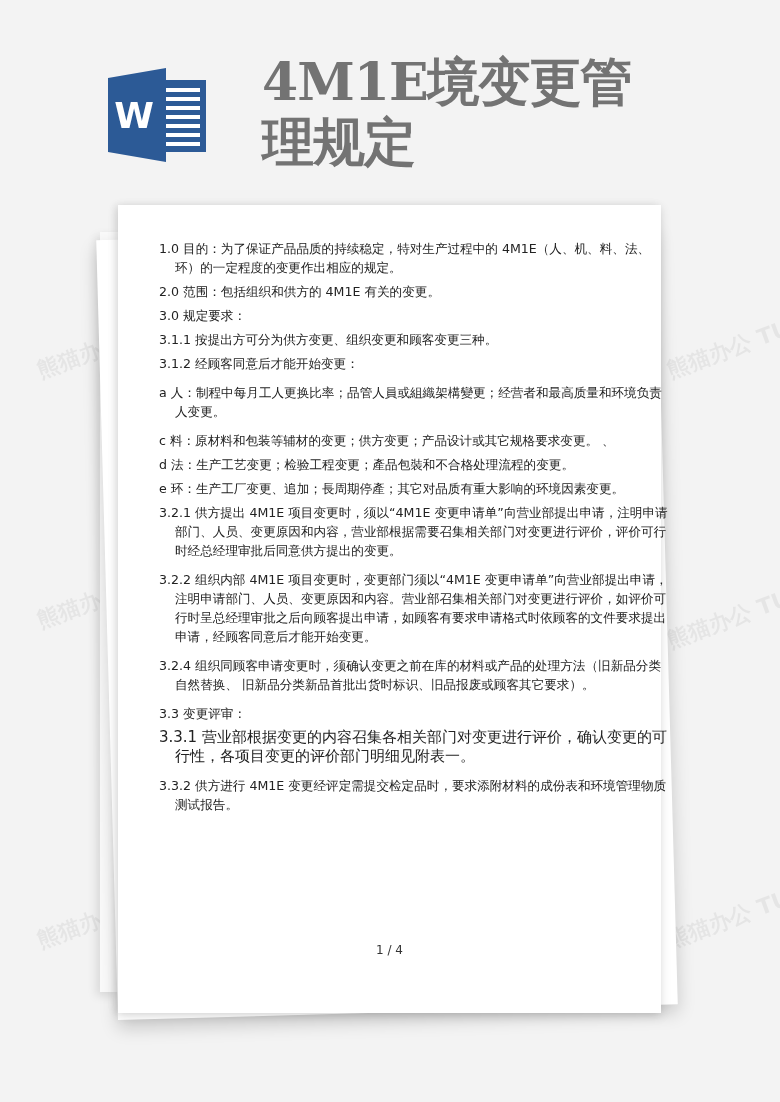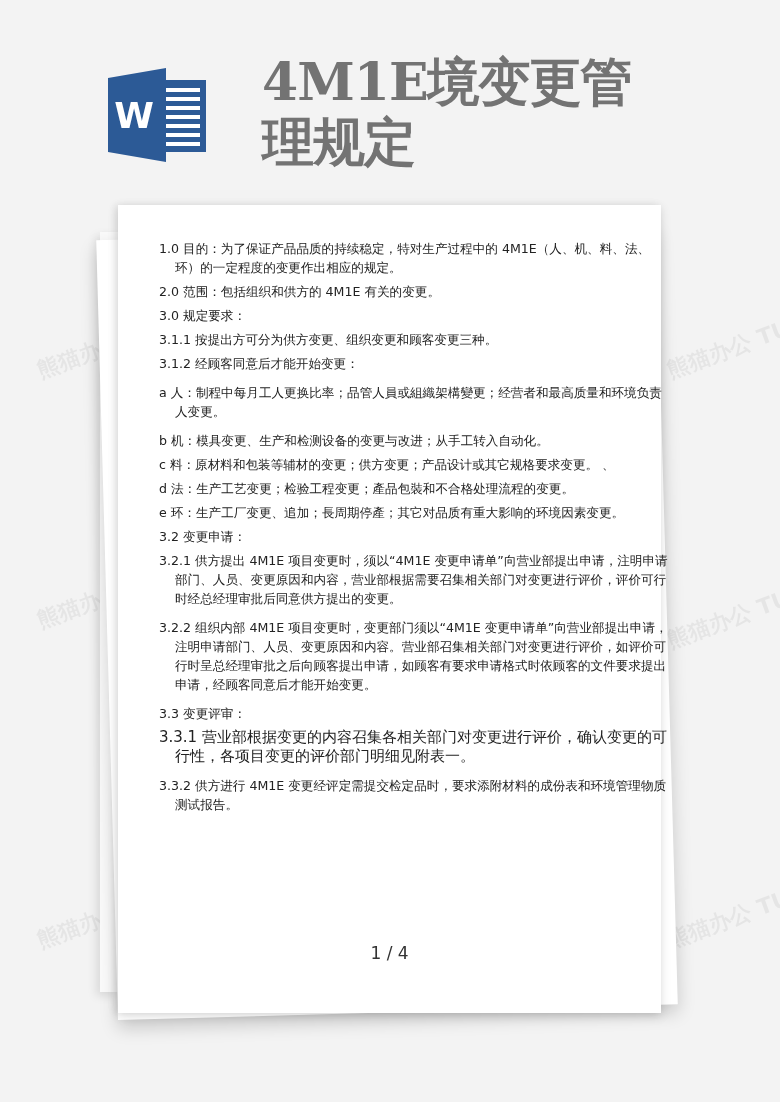--- a/index.html
+++ b/index.html
@@ -43,21 +43,21 @@
     }
     .content {
       position: absolute; left: 41px; top: 34px; width: 510px;
       font-size: 12.6px; color: #222; line-height: 19px;
     }
     .p { margin-bottom: 5px; padding-left: 16px; text-indent: -16px; }
     .p.small { font-size: 15px; }
     .p.gap { margin-bottom: 10px; }
     .page-num {
       position: absolute; left: 0; right: 0; top: 738px; text-align: center;
-      font-size: 17px; color: #333;
+      font-size: 12px; color: #333;
     }
     
     .wm {
       position: absolute; color: rgba(0,0,0,0.055);
       font-size: 22px; font-weight: bold; transform: rotate(-20deg);
       white-space: nowrap; pointer-events: none;
       font-family: "DejaVu Sans", sans-serif;
     }
   </style>
 </head>
@@ -98,25 +98,24 @@
 <div class="page-back"></div>
 
 <div class="page">
   <div class="content">
     <div class="p">1.0 目的：为了保证产品品质的持续稳定，特对生产过程中的 4M1E（人、机、料、法、环）的一定程度的变更作出相应的规定。</div>
     <div class="p">2.0 范围：包括组织和供方的 4M1E 有关的变更。</div>
     <div class="p">3.0 规定要求：</div>
     <div class="p">3.1.1 按提出方可分为供方变更、组织变更和顾客变更三种。</div>
     <div class="p gap">3.1.2 经顾客同意后才能开始变更：</div>
     <div class="p gap">a 人：制程中每月工人更换比率；品管人員或組織架構變更；经营者和最高质量和环境负责人变更。</div>
-    <div class="p">b 机：模具变更、生产和检测设备的变更与改进；从手工转入自动化。</div>
     <div class="p">c 料：原材料和包装等辅材的变更；供方变更；产品设计或其它规格要求变更。 、</div>
     <div class="p">d 法：生产工艺变更；检验工程变更；產品包裝和不合格处理流程的变更。</div>
     <div class="p">e 环：生产工厂变更、追加；長周期停產；其它对品质有重大影响的环境因素变更。</div>
-    <div class="p">3.2  变更申请：</div>
     <div class="p gap">3.2.1  供方提出 4M1E 项目变更时，须以“4M1E 变更申请单”向营业部提出申请，注明申请部门、人员、变更原因和内容，营业部根据需要召集相关部门对变更进行评价，评价可行时经总经理审批后同意供方提出的变更。</div>
     <div class="p gap">3.2.2  组织内部 4M1E 项目变更时，变更部门须以“4M1E 变更申请单”向营业部提出申请，注明申请部门、人员、变更原因和内容。营业部召集相关部门对变更进行评价，如评价可行时呈总经理审批之后向顾客提出申请，如顾客有要求申请格式时依顾客的文件要求提出申请，经顾客同意后才能开始变更。</div>
+    <div class="p gap">3.2.4  组织同顾客申请变更时，须确认变更之前在库的材料或产品的处理方法（旧新品分类自然替换、 旧新品分类新品首批出货时标识、旧品报废或顾客其它要求）。</div>
     <div class="p">3.3 变更评审：</div>
     <div class="p small gap">3.3.1 营业部根据变更的内容召集各相关部门对变更进行评价，确认变更的可行性，各项目变更的评价部门明细见附表一。</div>
     <div class="p">3.3.2  供方进行 4M1E 变更经评定需提交检定品时，要求添附材料的成份表和环境管理物质测试报告。</div>
   </div>
   <div class="page-num">1 / 4</div>
 </div>
 
 </body></html>

